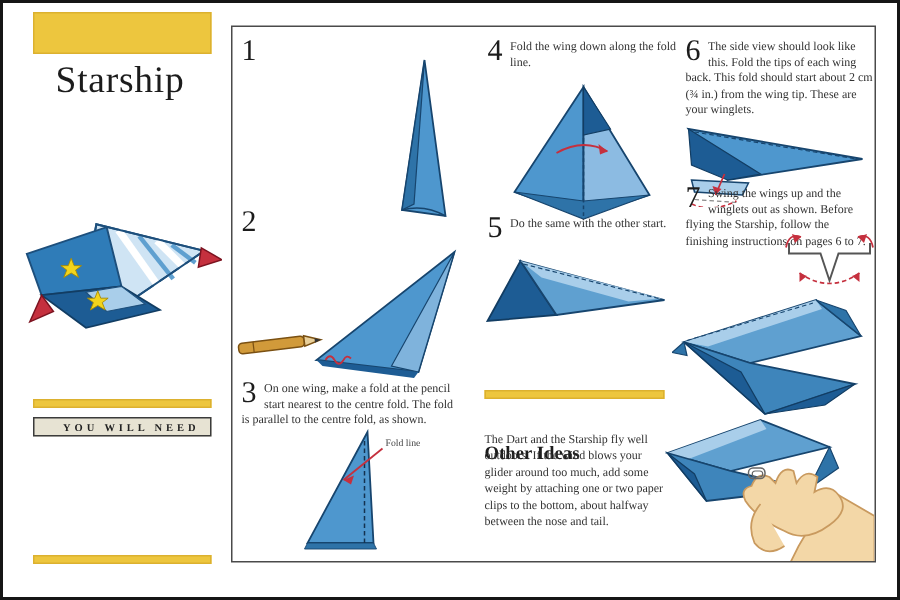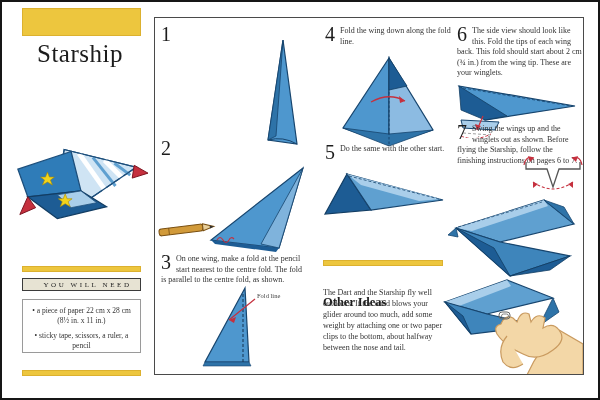--- a/index.html
+++ b/index.html
@@ -8,21 +8,21 @@
     position:relative;width:600px;height:400px;margin:0 auto;
     background:#ffffff;border:2px solid #161616;overflow:hidden;
     font-family:"Liberation Serif","DejaVu Serif",serif;color:#2b2b2b;
   }
   .abs{position:absolute;}
   .ybar{background:#edc63e;border:1px solid #dcb12f;}
   
   .side-title{font-size:25px;letter-spacing:.5px;text-align:center;color:#1c1c1c;}
   .side-desc{font-size:8px;font-style:italic;line-height:1.55;text-align:center;color:#3d3d3d;}
   .ywn-box{background:#e7e3d3;border:1px solid #3b3b3b;text-align:center;
-    font-size:7px;font-weight:normal;letter-spacing:2.6px;line-height:13px;color:#222;padding-left:12px;}
+    font-size:7px;font-weight:bold;letter-spacing:2.6px;line-height:13px;color:#222;padding-left:12px;}
   .need-box{background:#fff;border:1px solid #9a9a9a;padding:6px 4px 0 4px;}
   .need-item{font-size:7.5px;line-height:1.35;text-align:center;margin-bottom:5px;color:#333;}
   
   .panel{border:1px solid #4a4a4a;background:#fff;overflow:hidden;}
   .step{font-size:8px;line-height:1.32;color:#333;}
   .step-num{float:left;font-size:20px;line-height:15px;margin:1px 5px 0 0;color:#1c1c1c;}
   .other-heading{font-size:12.5px;font-weight:bold;color:#1c1c1c;}
   .other-text{font-size:8px;line-height:1.38;color:#333;}
   .fold-label{font-size:6.5px;color:#444;}
   svg{display:block;}
@@ -52,24 +52,20 @@
       <polygon points="18,68 10,86 26,79" fill="#c5303e" stroke="#7c1320" stroke-width="1"></polygon>
       <polygon points="38,43 40,48 45,48 41,51 43,56 38,53 33,56 35,51 31,48 36,48" fill="#f2d41c" stroke="#a88a00" stroke-width="0.6"></polygon>
       <polygon points="56,65 58,70 63,70 59,73 61,78 56,75 51,78 53,73 49,70 54,70" fill="#f2d41c" stroke="#a88a00" stroke-width="0.6"></polygon>
     </svg>
   </div>
 
   <div class="abs ybar" style="left:20px;top:264px;width:119px;height:6px;"></div>
 
   <div class="abs ywn-box" style="left:20px;top:276px;width:119px;height:13px;">YOU WILL NEED</div>
 
-  <div class="abs need-box" style="left:20px;top:297px;width:119px;height:54px;">
-    <div class="need-item">• a piece of paper 22 cm x 28 cm (8½ in. x 11 in.)</div>
-    <div class="need-item">• sticky tape, scissors, a ruler, a pencil</div>
-  </div>
 
   <div class="abs ybar" style="left:20px;top:368px;width:119px;height:6px;"></div>
 
   <div class="abs panel" style="left:152px;top:15px;width:430px;height:358px;">
 
     <div class="abs step" style="left:6px;top:8px;width:98px;">
       <span class="step-num">1</span>
     </div>
     <div class="abs" style="left:102px;top:20px;">
       <svg width="46" height="112" viewBox="0 0 46 112">

